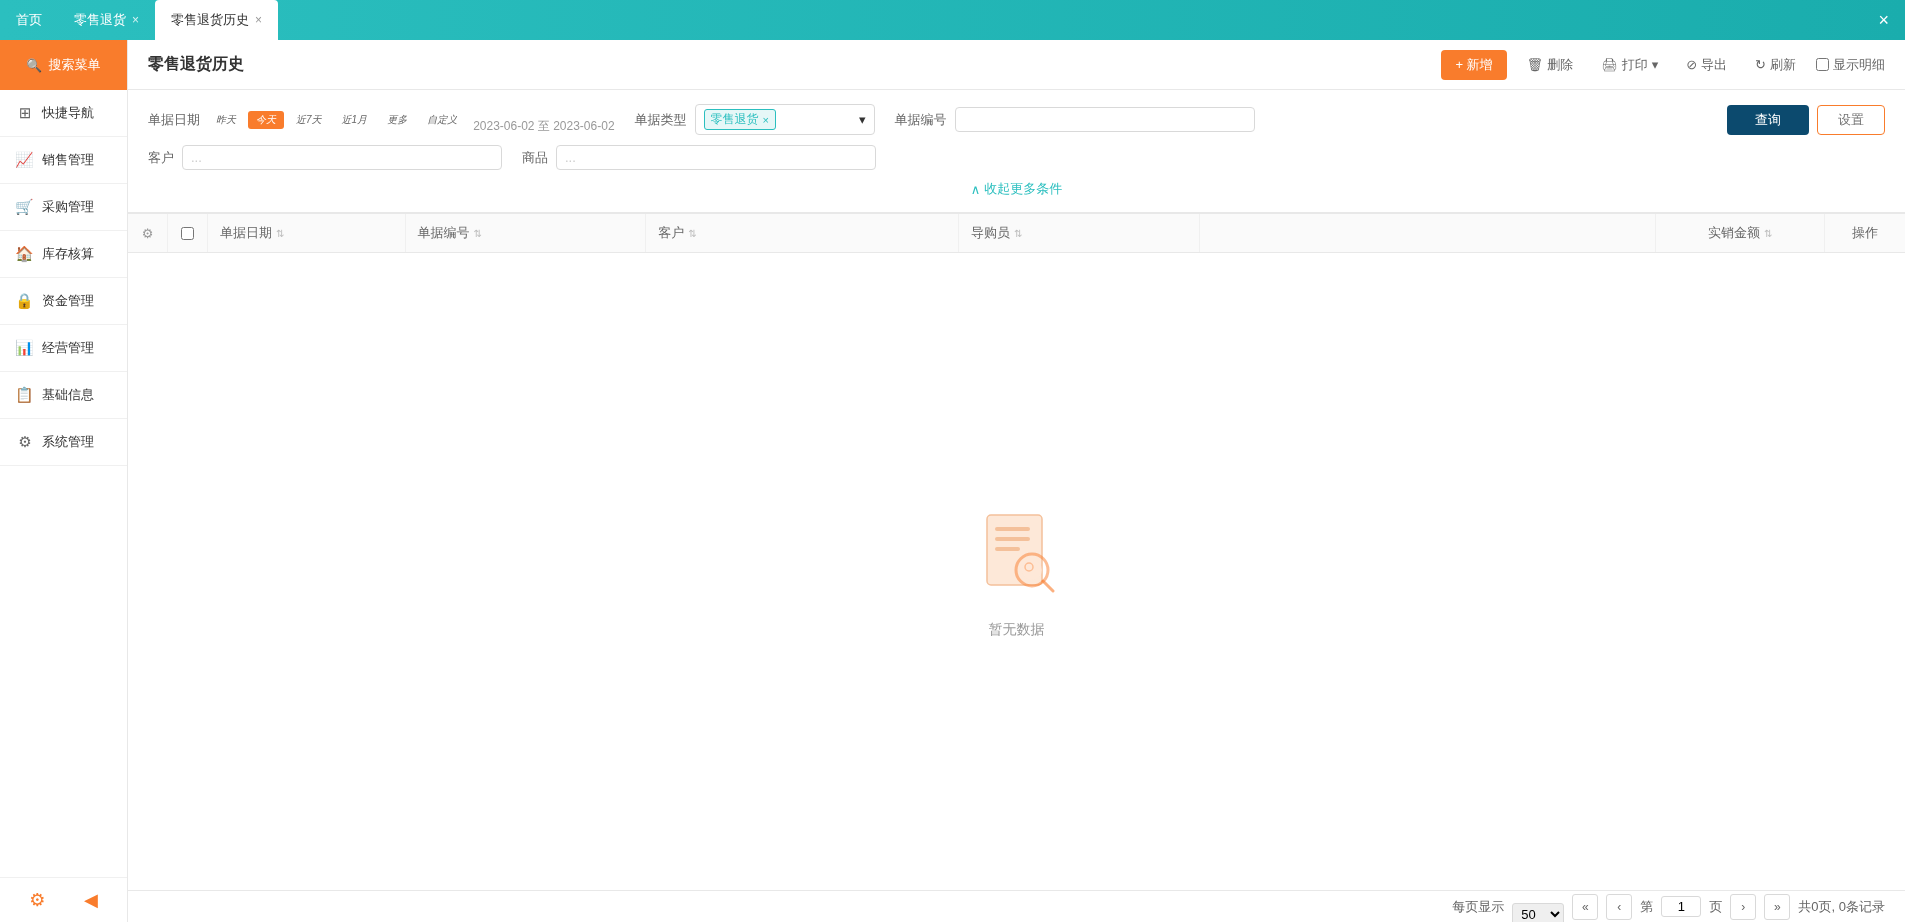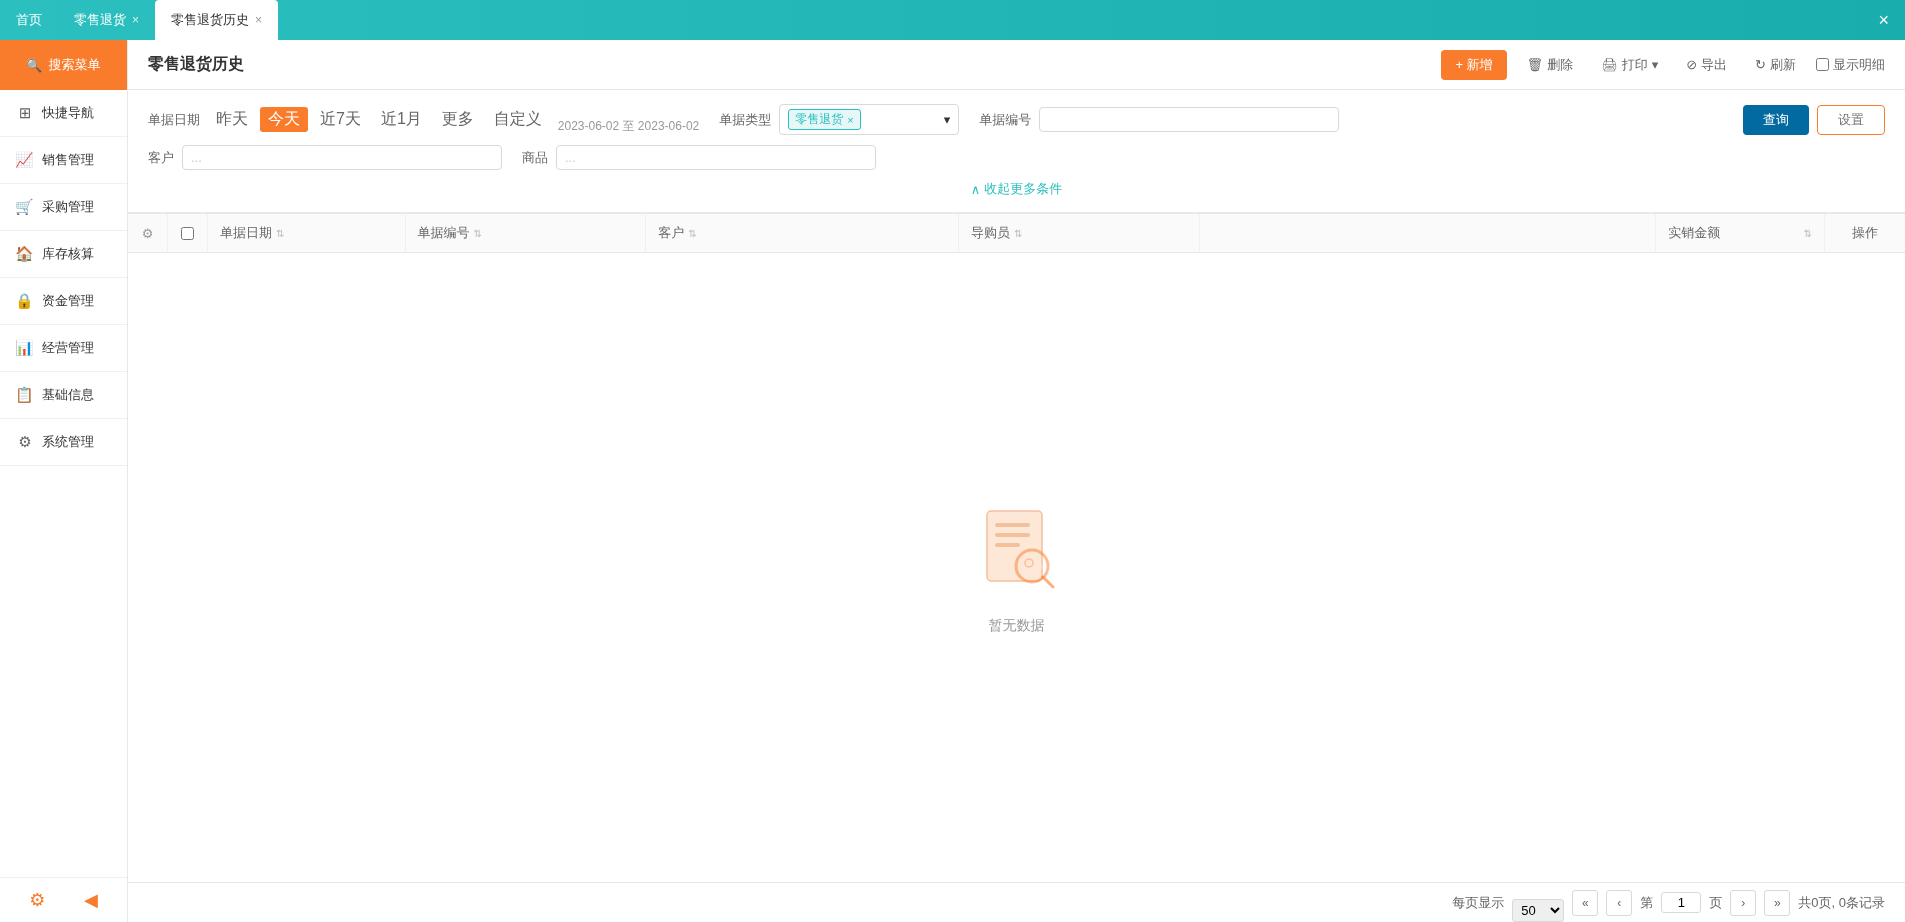--- a/index.html
+++ b/index.html
@@ -202,24 +202,25 @@
     }
     .date-btns {
       display: flex;
       align-items: center;
       gap: 4px;
     }
     .date-btn {
       padding: 2px 8px;
       border-radius: 3px;
       cursor: pointer;
-      font-size: 16px;
+      font-size: 10px;
       color: #666;
       border: none;
       background: transparent;
+      font-style: italic;
     }
     .date-btn.active {
       background: #f97c2c;
       color: #fff;
       border-radius: 3px;
     }
     .date-range {
       font-size: 12px;
       color: #999;
       margin-top: 14px;
@@ -306,21 +307,21 @@
       height: 100%;
     }
     .th:last-child { border-right: none; }
     .th-settings { width: 40px; justify-content: center; }
     .th-check { width: 40px; justify-content: center; }
     .th-date { flex: 1.2; }
     .th-no { flex: 1.5; }
     .th-customer { flex: 2; }
     .th-guide { flex: 1.5; }
     .th-spacer { flex: 3; }
-    .th-amount { flex: 1; justify-content: space-between; }
+    .th-amount { flex: 1; justify-content: center; }
     .th-action { width: 80px; justify-content: center; }
     .sort-icon { color: #bbb; font-size: 10px; }
     .settings-icon { color: #999; cursor: pointer; }
 
     
     .empty-state {
       flex: 1;
       display: flex;
       flex-direction: column;
       align-items: center;
@@ -338,21 +339,21 @@
 
     
     .pagination {
       background: #fff;
       border-top: 1px solid #e8e8e8;
       padding: 10px 20px;
       display: flex;
       align-items: center;
       justify-content: flex-end;
       gap: 8px;
-      height: 40px;
+      height: 32px;
     }
     .pagination-text {
       color: #666;
       font-size: 13px;
     }
     .pagination-select {
       border: 1px solid #d9d9d9;
       border-radius: 3px;
       padding: 2px 4px;
       font-size: 13px;
@@ -373,25 +374,25 @@
     }
     .pagination-input {
       border: 1px solid #d9d9d9;
       border-radius: 3px;
       width: 40px;
       text-align: center;
       padding: 2px 4px;
       font-size: 13px;
     }
     .query-btn {
-      background: #0369a1;
+      background: #0c4a6e;
       color: #fff;
       border: none;
       border-radius: 4px;
-      padding: 6px 20px;
+      padding: 6px 28px;
       cursor: pointer;
       font-size: 13px;
     }
     .settings-btn {
       background: #fff;
       color: #737373;
       border: 1px solid #f97c2c;
       border-radius: 4px;
       padding: 5px 20px;
       cursor: pointer;

